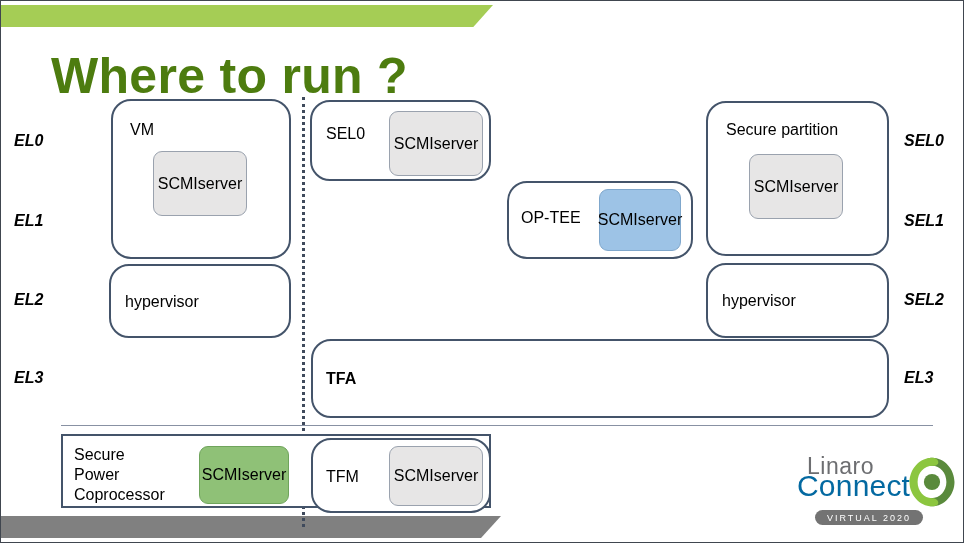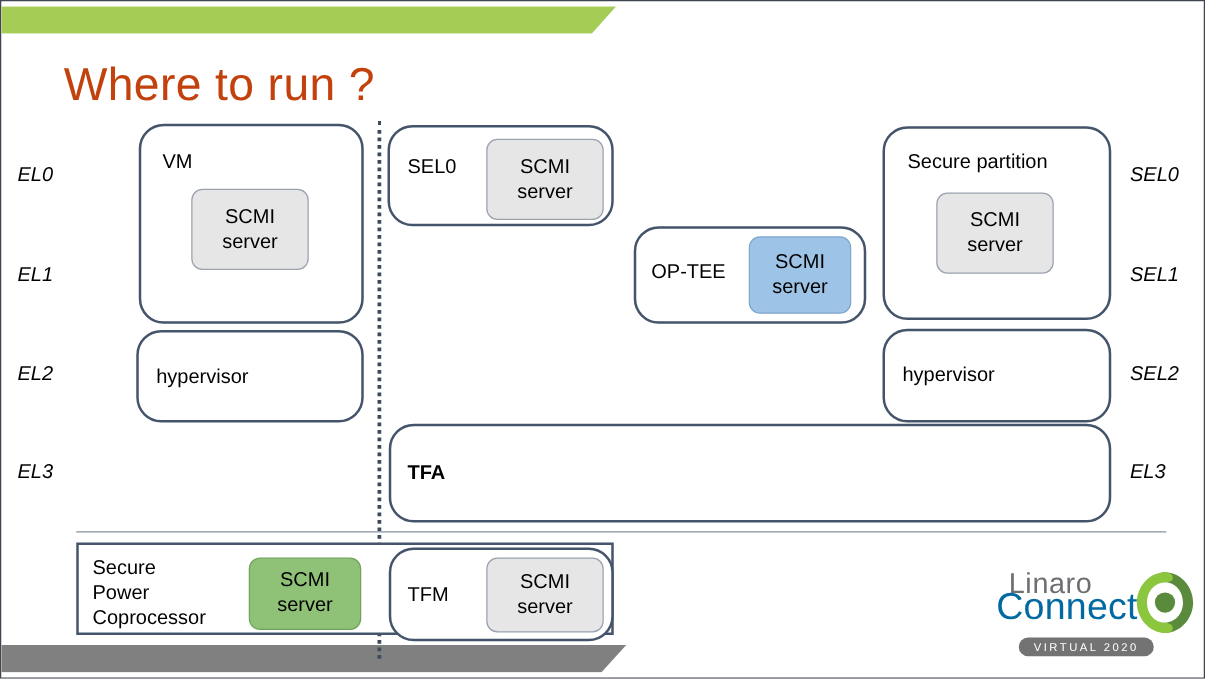--- a/index.html
+++ b/index.html
@@ -33,32 +33,32 @@
     left: 0; bottom: 4px;
     width: 500px; height: 22px;
     background: #808080;
     clip-path: polygon(0 0, 100% 0, 96% 100%, 0 100%);
   }
 
   
   .title {
     position: absolute;
     left: 50px; top: 46px;
-    font-size: 37px;
-    font-weight: 400;
-    color: #c2410c;
+    font-size: 50px;
+    font-weight: 700;
+    color: #4d7c0f;
     letter-spacing: 0.3px;
     white-space: nowrap;
   }
 
   
   .el-label {
     position: absolute;
     font-size: 16px;
-    font-weight: normal;
+    font-weight: bold;
     font-style: italic;
     color: #000000;
     white-space: nowrap;
   }
 
   
   .divider {
     position: absolute;
     left: 301px;
     top: 96px;
@@ -96,21 +96,21 @@
   }
 
   
   .chip {
     position: absolute;
     box-sizing: border-box;
     border: 1.5px solid #9aa2ae;
     border-radius: 9px;
     background: #e7e6e6;
     display: flex;
-    flex-direction: column;
+    flex-direction: row;
     align-items: center;
     justify-content: center;
     font-size: 16px;
     color: #000000;
     line-height: 20px;
     text-align: center;
   }
   .chip.blue  { background: #9dc3e6; border-color: #7fa7cc; }
   .chip.green { background: #8fc177; border-color: #6fa45c; }
   .chip .l1, .chip .l2 { display: block; }

